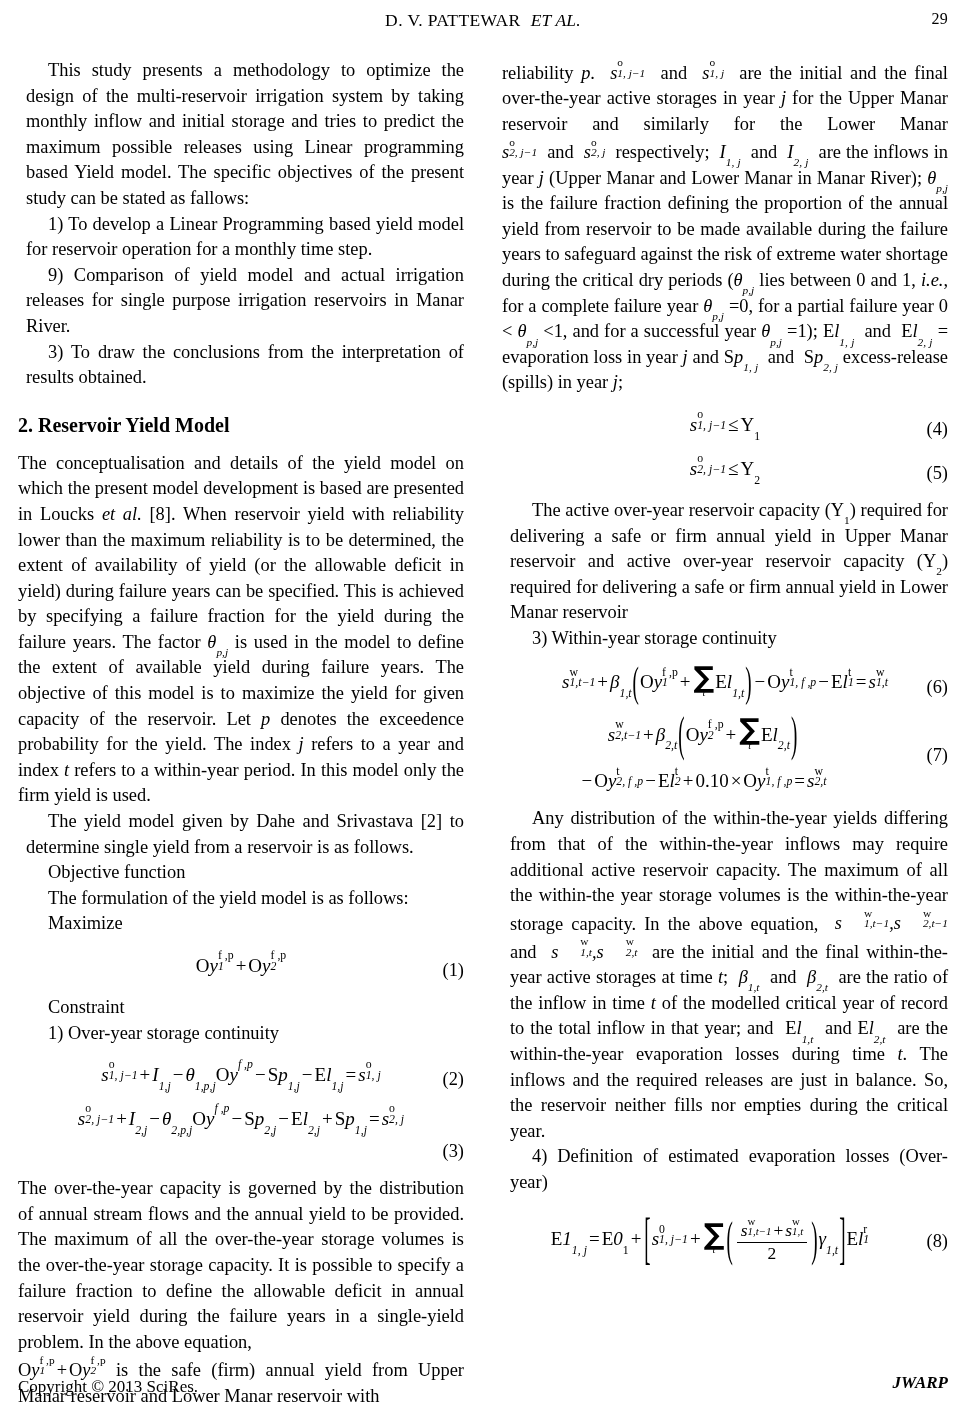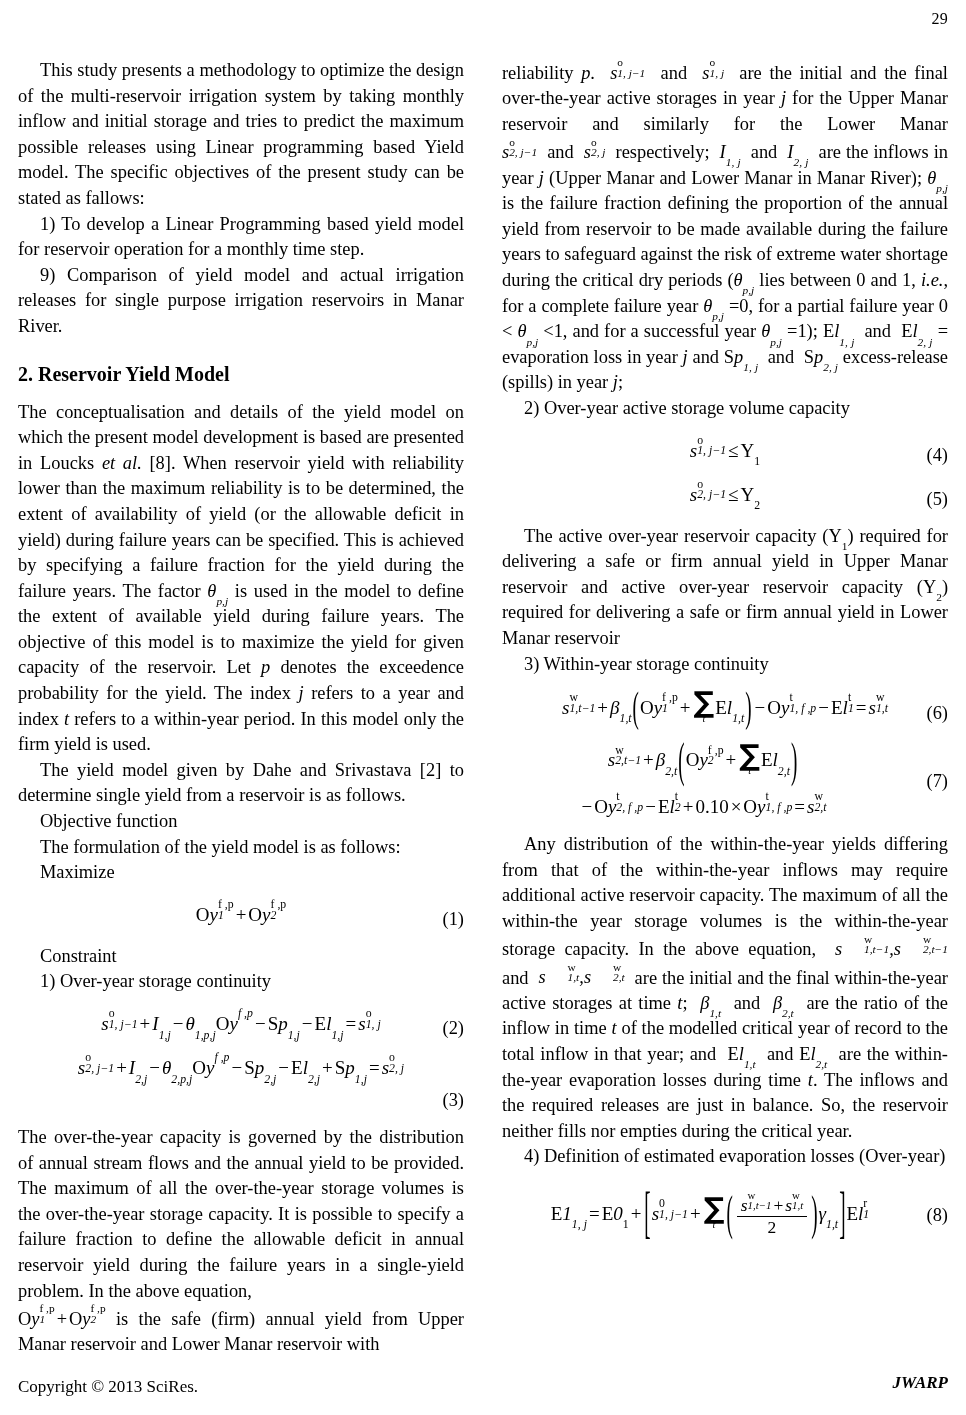--- a/index.html
+++ b/index.html
@@ -69,21 +69,21 @@
   }
 
   p.body {
     margin: 0;
     font-size: 18.4px;
     line-height: 25.6px;
     text-align: justify;
     text-justify: inter-word;
     hyphens: none;
   }
-  p.indent { text-indent: 22px; }
+  p.indent { text-indent: 22px; margin-left: 8px; }
   p.noindent { text-indent: 0; }
 
   h2.section {
     font-size: 20px;
     font-weight: bold;
     margin: 22px 0 13px 0;
     line-height: 25px;
   }
 
   .it { font-style: italic; }
@@ -219,30 +219,34 @@
     font-style: italic;
     font-weight: bold;
   }
 </style>
 </head>
 <body>
 
 <div class="page">
 
   <div class="running-head">
+    <div class="rh-title">
+      <span class="sc">D. V. PATTEWAR</span><span class="rh-etal">ET   AL.</span>
+    </div>
     <div class="rh-page">29</div>
   </div>
 
   <div class="columns">
 
     <div class="col">
 
       <p class="body indent">This study presents a methodology to optimize the design of the multi-reservoir irrigation system by taking monthly inflow and initial storage and tries to predict the maximum possible releases using Linear programming based Yield model. The specific objectives of the present study can be stated as fallows:</p>
       <p class="body indent">1) To develop a Linear Programming based yield model for reservoir operation for a monthly time step.</p>
       <p class="body indent">9) Comparison of yield model and actual irrigation releases for single purpose irrigation reservoirs in Manar River.</p>
+      <p class="body indent">3) To draw the conclusions from the interpretation of results obtained.</p>
 
       <h2 class="section">2. Reservoir Yield Model</h2>
 
       <p class="body noindent"><span>The conceptualisation and details of the yield model on which the present model development is based are presented in Loucks </span><span class="it">et al.</span><span> [8]. When reservoir yield with reliability lower than the maximum reliability is to be determined, the extent of availability of yield (or the allowable deficit in yield) during failure years can be specified. This is achieved by specifying a failure fraction for the yield during the failure years. The factor </span><span class="math">θ<sub>p,j</sub></span><span> is used in the model to define the extent of available yield during failure years. The objective of this model is to maximize the yield for given capacity of the reservoir. Let </span><span class="math">p</span><span> denotes the exceedence probability for the yield. The index </span><span class="math">j</span><span> refers to a year and index </span><span class="math">t</span><span> refers to a within-year period. In this model only the firm yield is used.</span></p>
 
       <p class="body indent">The yield model given by Dahe and Srivastava [2] to determine single yield from a reservoir is as follows.</p>
       <p class="body indent">Objective function</p>
       <p class="body indent">The formulation of the yield model is as follows:</p>
       <p class="body indent">Maximize</p>
 
@@ -273,21 +277,20 @@
       </div>
 
       <p class="body noindent"><span>The over-the-year capacity is governed by the distribution of annual stream flows and the annual yield to be provided. The maximum of all the over-the-year storage volumes is the over-the-year storage capacity. It is possible to specify a failure fraction to define the allowable deficit in annual reservoir yield during the failure years in a single-yield problem. In the above equation,</span><br><span class="math"><span class="up">O</span>y<span class="ss"><span class="s-top">f ,p</span><span class="s-bot">1</span></span><span class="op">+</span><span class="up">O</span>y<span class="ss"><span class="s-top">f ,p</span><span class="s-bot">2</span></span></span><span> is the safe (firm) annual yield from Upper Manar reservoir and Lower Manar reservoir with</span></p>
 
     </div>
 
     <div class="col">
 
       <p class="body noindent"><span>reliability </span><span class="it">p</span>.&nbsp;&nbsp;<span class="math">s<span class="ss"><span class="s-top">o</span><span class="s-bot">1, j−1</span></span></span>&nbsp;&nbsp;<span>and</span>&nbsp;&nbsp;<span class="math">s<span class="ss"><span class="s-top">o</span><span class="s-bot">1, j</span></span></span>&nbsp;&nbsp;<span>are the initial and the final over-the-year active storages in year </span><span class="math">j</span><span> for the Upper Manar reservoir and similarly for the Lower Manar</span> <span class="math">s<span class="ss"><span class="s-top">o</span><span class="s-bot">2, j−1</span></span></span>&nbsp;&nbsp;<span>and</span>&nbsp;&nbsp;<span class="math">s<span class="ss"><span class="s-top">o</span><span class="s-bot">2, j</span></span></span>&nbsp;&nbsp;<span>respectively;</span>&nbsp;&nbsp;<span class="math">I<sub>1, j</sub></span>&nbsp;&nbsp;<span>and</span>&nbsp;&nbsp;<span class="math">I<sub>2, j</sub></span>&nbsp;&nbsp;<span>are the inflows in year </span><span class="math">j</span><span> (Upper Manar and Lower Manar in Manar River); </span><span class="math">θ<sub>p,j</sub></span><span> is the failure fraction defining the proportion of the annual yield from reservoir to be made available during the failure years to safeguard against the risk of extreme water shortage during the critical dry periods (</span><span class="math">θ<sub>p,j</sub></span><span> lies between 0 and 1, </span><span class="it">i.e.</span><span>, for a complete failure year </span><span class="math">θ<sub>p,j</sub></span><span> =0, for a partial failure year 0 &lt; </span><span class="math">θ<sub>p,j</sub></span><span> &lt;1, and for a successful year </span><span class="math">θ<sub>p,j</sub></span><span> =1); </span><span class="math"><span class="up">E</span>l<sub>1, j</sub></span>&nbsp;&nbsp;<span>and</span>&nbsp;&nbsp;<span class="math"><span class="up">E</span>l<sub>2, j</sub></span>&nbsp;<span>= evaporation loss in year </span><span class="math">j</span><span> and </span><span class="math"><span class="up">S</span>p<sub>1, j</sub></span>&nbsp;&nbsp;<span>and</span>&nbsp;&nbsp;<span class="math"><span class="up">S</span>p<sub>2, j</sub></span>&nbsp;<span>excess-release (spills) in year </span><span class="math">j</span><span>;</span></p>
 
-      <p class="body indent">2) Over-year active storage volume capacity</p>
 
       <div class="eqrow">
         <div class="eqbody">
           <span class="math">s<span class="ss"><span class="s-top">o</span><span class="s-bot">1, j−1</span></span><span class="op">≤</span><span class="up">Y</span><sub class="rm">1</sub></span>
         </div>
         <div class="eqnum">(4)</div>
       </div>
 
       <div class="eqrow">
         <div class="eqbody">

